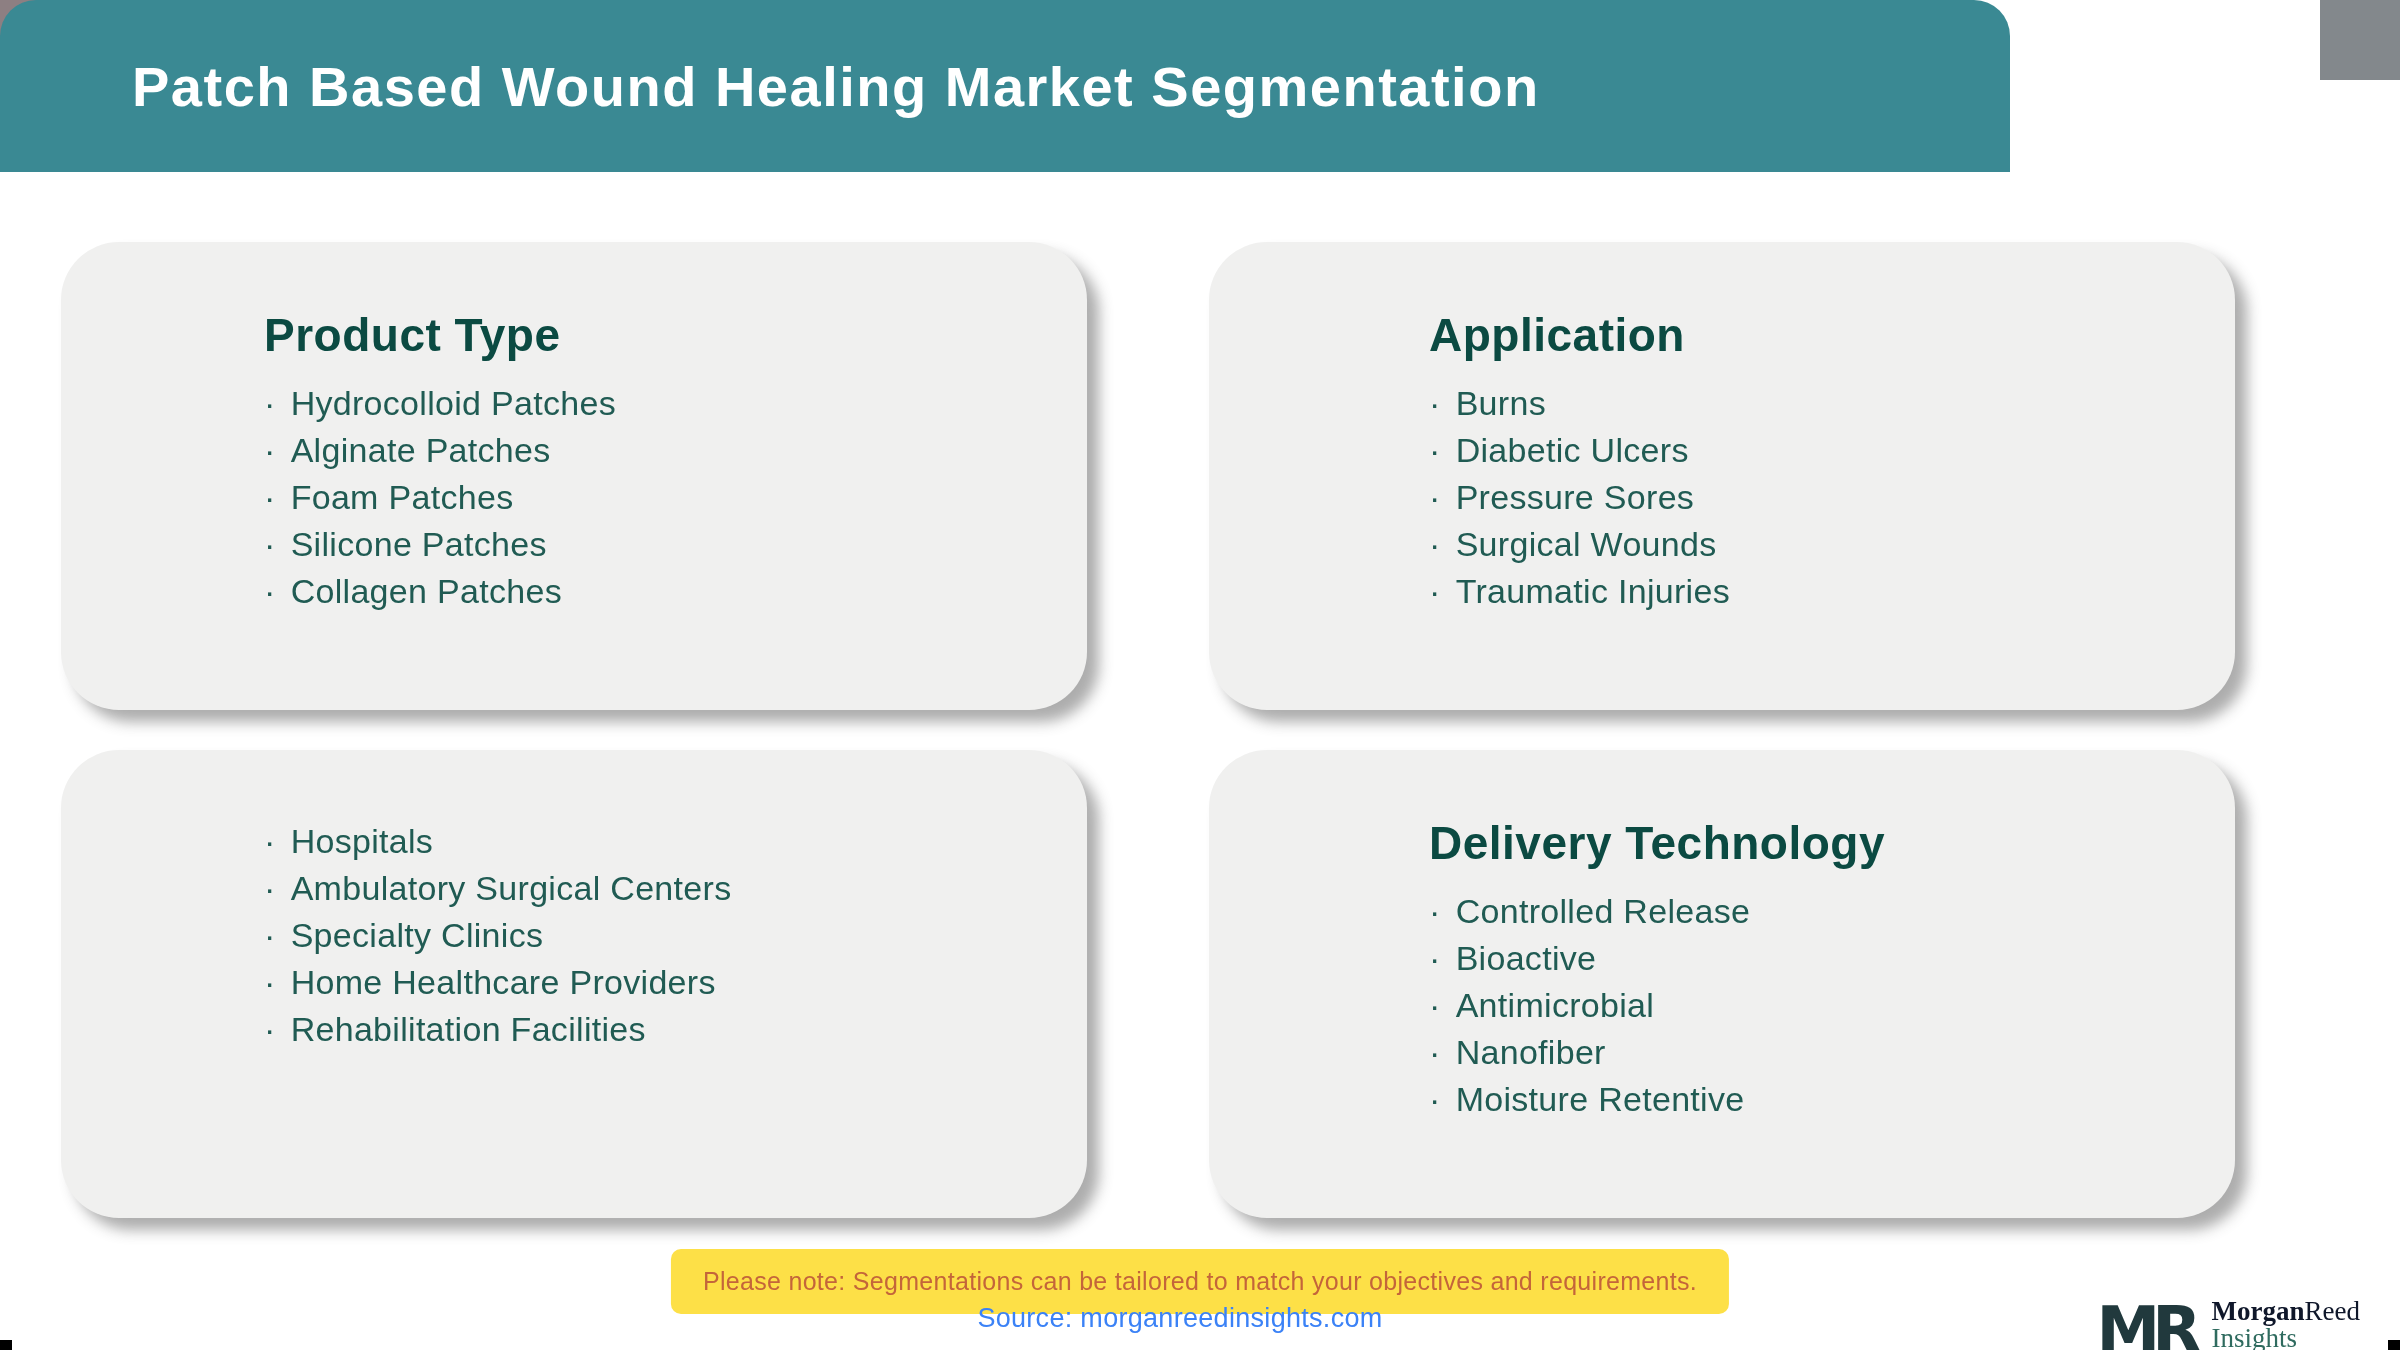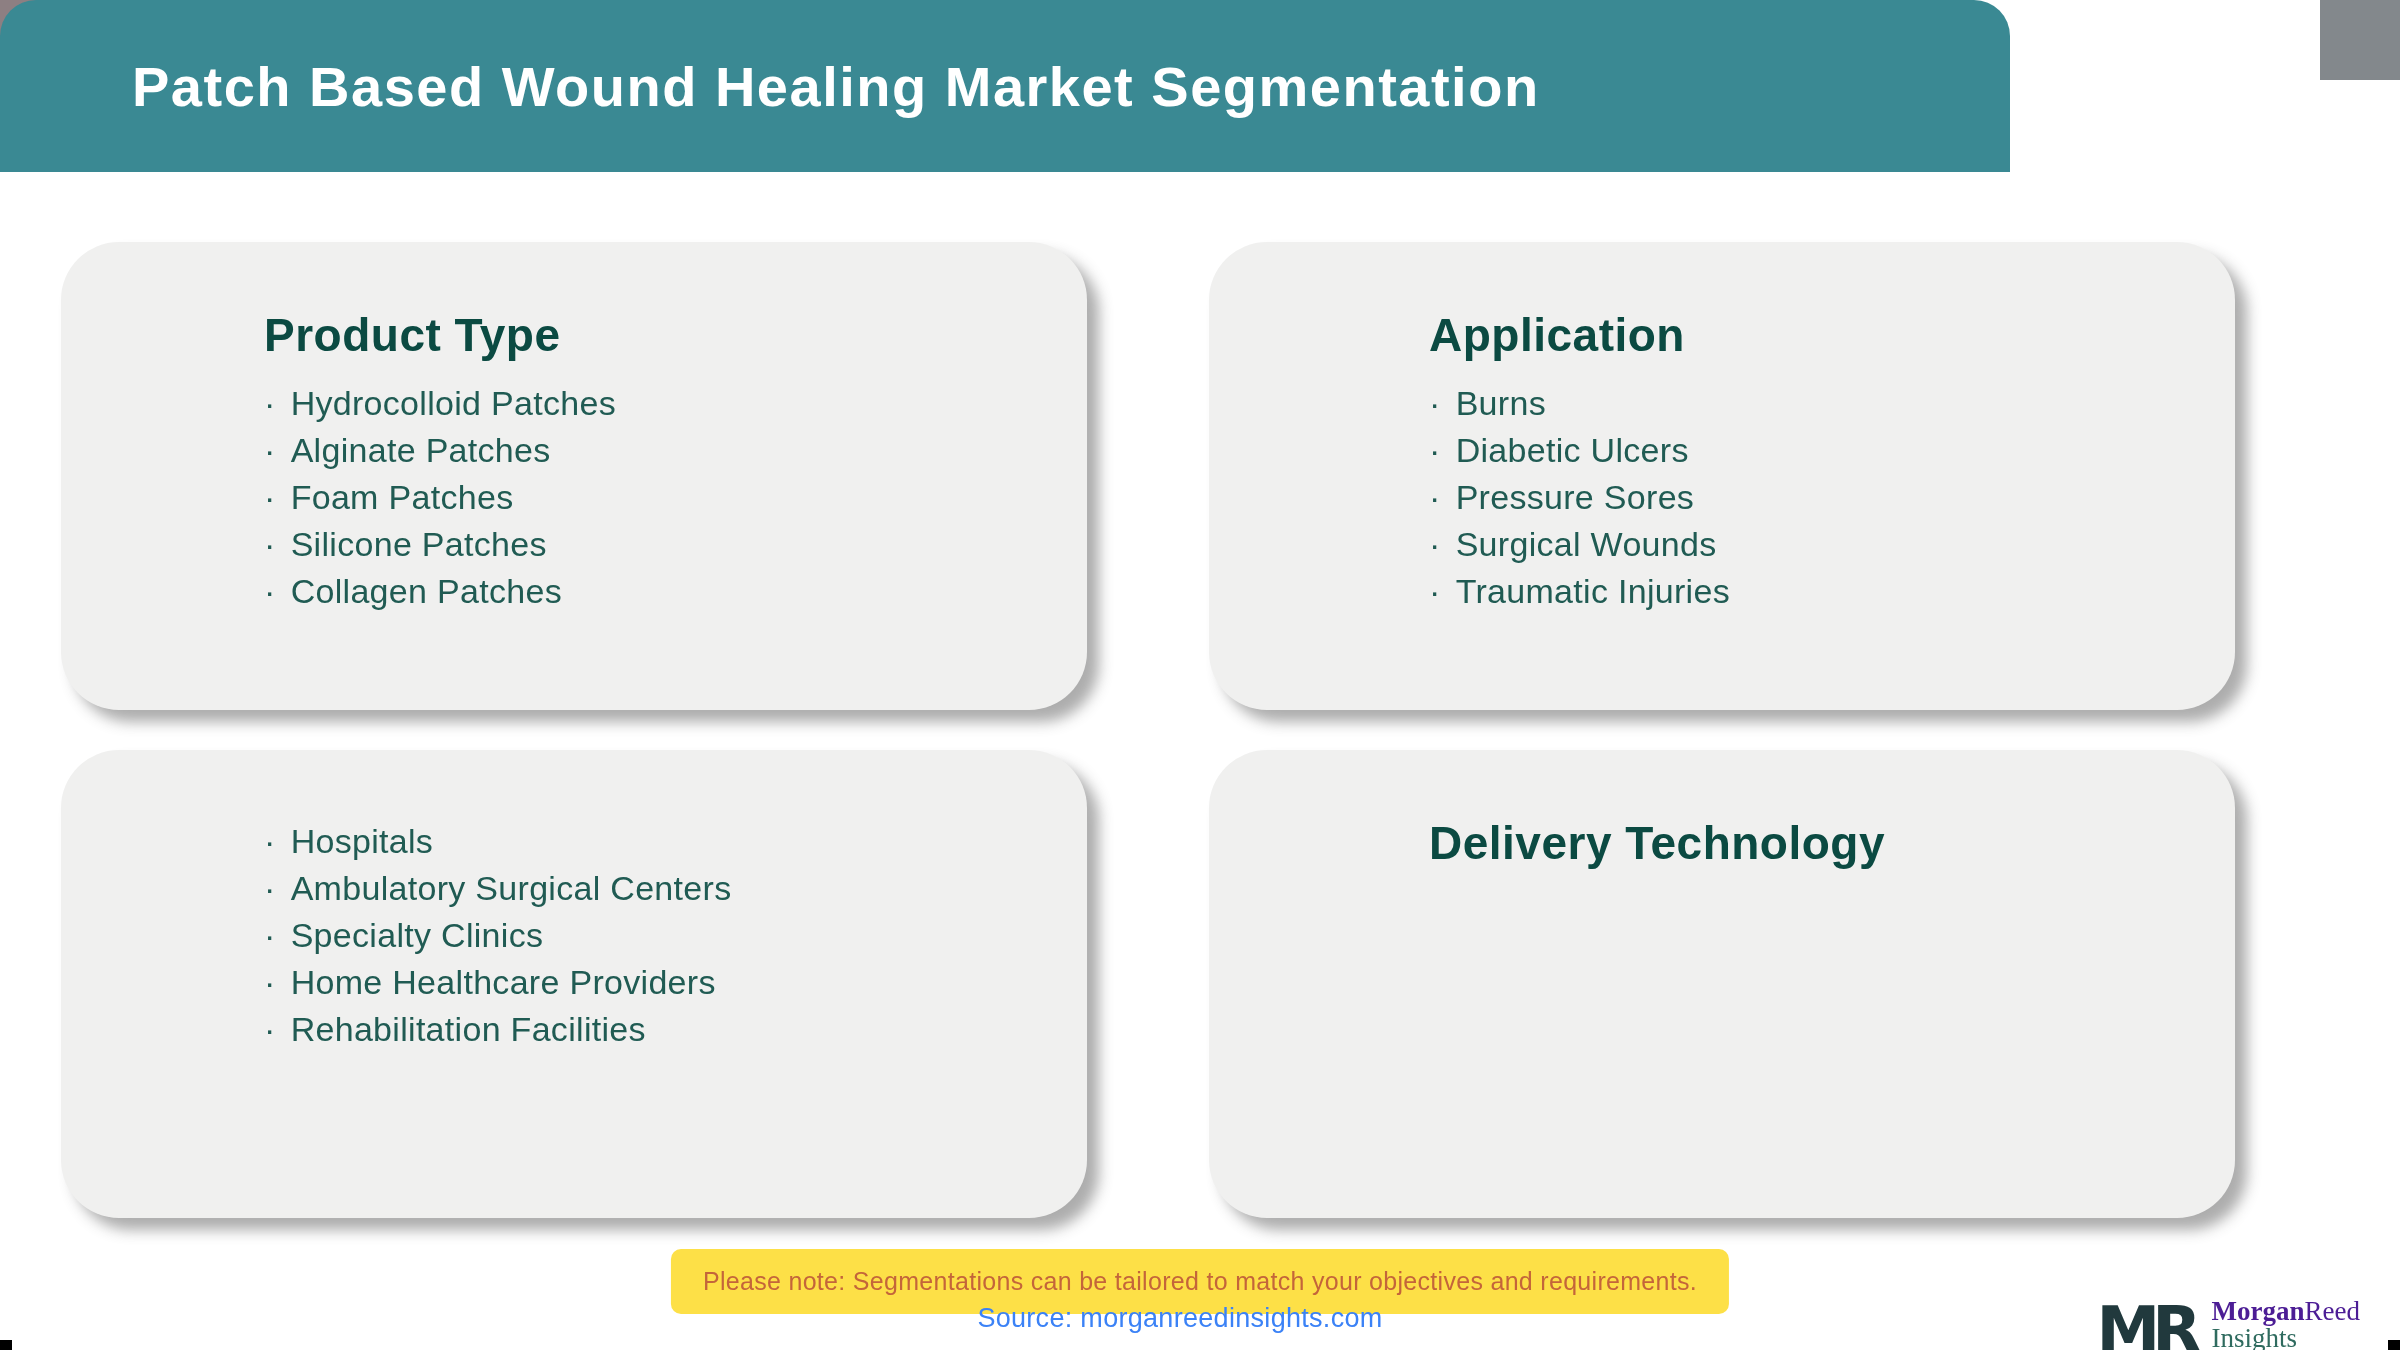--- a/index.html
+++ b/index.html
@@ -54,21 +54,21 @@
   }
   
   .logo{
     position:absolute;top:1262px;right:40px;display:flex;align-items:flex-start;margin-top:36px;
   }
   .logo .monogram{
     font-family:"DejaVu Sans",sans-serif;font-weight:800;font-size:64px;
     letter-spacing:-8px;color:#21393d;line-height:1;padding-right:18px;
   }
   .logo .logo-text{display:flex;flex-direction:column;line-height:27px;}
-  .logo .name{font-family:"Liberation Serif",serif;font-size:27px;color:#4c1d95;}
+  .logo .name{font-family:"Liberation Serif",serif;font-size:27px;color:#0f172a;}
   .logo .name .bold{font-weight:bold;}
   .logo .tagline{font-family:"Liberation Serif",serif;font-size:27px;color:#2f6b5f;}
   
   .corner-mark{position:absolute;bottom:0;width:12px;height:10px;background:#000;}
   .corner-mark.left{left:0;}
   .corner-mark.right{right:0;}
 </style>
 </head>
 <body>
 
@@ -108,20 +108,27 @@
       <li>Hospitals</li>
       <li>Ambulatory Surgical Centers</li>
       <li>Specialty Clinics</li>
       <li>Home Healthcare Providers</li>
       <li>Rehabilitation Facilities</li>
     </ul>
   </div>
 
   <div class="card right pos-br">
     <h2>Delivery Technology</h2>
+    <ul>
+      <li>Controlled Release</li>
+      <li>Bioactive</li>
+      <li>Antimicrobial</li>
+      <li>Nanofiber</li>
+      <li>Moisture Retentive</li>
+    </ul>
   </div>
 
   <div class="note-strip">Please note: Segmentations can be tailored to match your objectives and requirements.</div>
 
   <div class="source-line">Source: morganreedinsights.com</div>
 
   <div class="logo">
     <span class="monogram">MR</span>
     <span class="logo-text">
       <span class="name"><span class="bold">Morgan</span><span>Reed</span></span>

